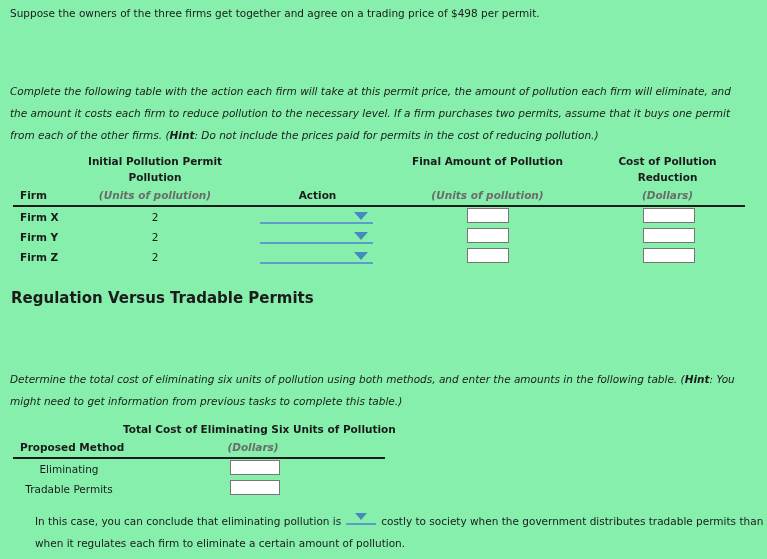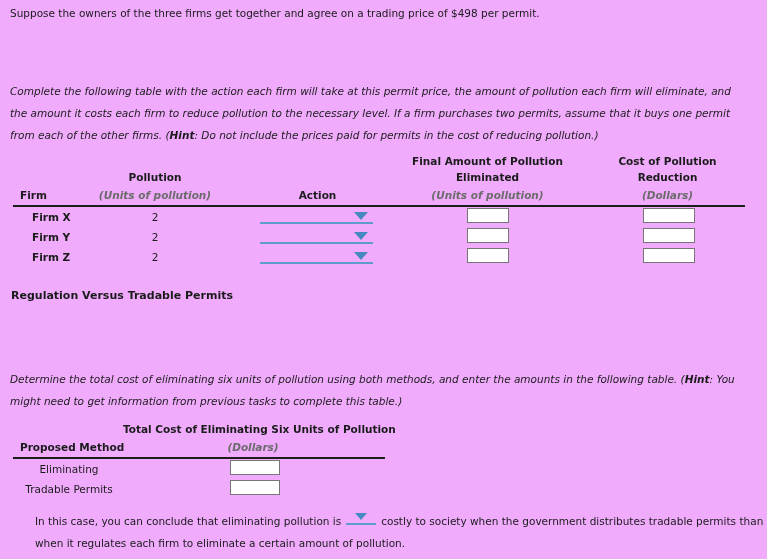--- a/index.html
+++ b/index.html
@@ -3,33 +3,33 @@
 <meta charset="utf-8">
 <style>
   html, body { margin: 0; padding: 0; }
   body {
     width: 767px; height: 559px;
     background: #ffffff;
     font-family: "DejaVu Sans", "Liberation Sans", sans-serif;
     font-size: 10.5px;
     color: var(--text, #1b1b1b);
   }
-  .page { position: relative; width: 767px; height: 559px; overflow: hidden; background:#f0abfc; }
+  .page { position: relative; width: 767px; height: 559px; overflow: hidden; background:#86efac; }
 
   p.abs { position: absolute; margin: 0; line-height: 22px; }
   .italic { font-style: italic; }
   .hint { font-weight: bold; }
 
   
   .t1 { position: absolute; left: 10px; top: 152px; width: 740px; height: 118px; }
   .t1 .hcell { position: absolute; font-weight: bold; text-align: center; white-space: nowrap; }
   .t1 .units { font-weight: bold; font-style: italic; color: var(--muted, #6b6b6b); }
   .t1 .rule, .t2 .rule { position: absolute; height: 2px; background: var(--rule, #1c1c1c); }
   .t1 .row { position: absolute; height: 20px; width: 740px; line-height: 20px; }
-  .t1 .firm-label { position: absolute; left: 22px; font-weight: bold; white-space: nowrap; }
+  .t1 .firm-label { position: absolute; left: 10px; font-weight: bold; white-space: nowrap; }
   .t1 .alloc-val { position: absolute; left: 65px; width: 160px; text-align: center; }
 
   .dropdown {
     position: absolute; left: 250px; top: 0px; width: 113px; height: 15px;
     border-bottom: 2px solid var(--accent-line, #5f9bcb);
     cursor: pointer;
   }
   .dropdown .arrow {
     position: absolute; right: 5px; top: 5px;
     width: 0; height: 0;
@@ -50,21 +50,21 @@
   
   .t2 { position: absolute; left: 13px; top: 421px; width: 372px; height: 82px; }
   .t2 .title { position: absolute; left: 110px; top: 2px; width: 260px; text-align: center; font-weight: bold; white-space: nowrap; }
   .t2 .method-h { position: absolute; left: 7px; top: 20px; font-weight: bold; }
   .t2 .dollars-h { position: absolute; left: 140px; top: 20px; width: 200px; text-align: center; font-weight: bold; font-style: italic; color: var(--muted, #6b6b6b); }
   .t2 .rule { top: 36px; left: 0; width: 372px; }
   .t2 .row { position: absolute; height: 20px; width: 372px; line-height: 20px; }
   .t2 .method-label { position: absolute; left: 0; width: 112px; text-align: center; }
   .t2 .box-method { left: 217px; width: 44px; }
 
-  .heading { position: absolute; font-weight: bold; font-size: 11px; white-space: nowrap; }
+  .heading { position: absolute; font-weight: bold; font-size: 15px; white-space: nowrap; }
 
   
   .inline-dropdown {
     display: inline-block; position: relative;
     width: 30px; height: 12px; margin: 0 5px;
     border-bottom: 2px solid var(--accent-line, #5f9bcb);
     vertical-align: baseline; cursor: pointer;
   }
   .inline-dropdown .arrow {
     position: absolute; left: 50%; top: 2px; margin-left: -6px;
@@ -78,24 +78,24 @@
 <body>
 
 <div class="page">
 
   <p class="abs" style="left:10px; top:2px; width:745px;">Suppose the owners of the three firms get together and agree on a trading price of $498 per permit.</p>
 
   <p class="abs italic" style="left:10px; top:80px; width:726px;"><span>Complete the following table with the action each firm will take at this permit price, the amount of pollution each firm will eliminate, and the amount it costs each firm to reduce pollution to the necessary level. If a firm purchases two permits, assume that it buys one permit from each of the other firms. (</span><span class="hint">Hint</span><span>: Do not include the prices paid for permits in the cost of reducing pollution.)</span></p>
 
   <div class="t1">
 
+    <div class="hcell" style="left:65px; top:3px; width:160px;">Initial Pollution Permit</div>
     <div class="hcell" style="left:65px; top:19px; width:160px;">Pollution</div>
 
     <div class="hcell" style="left:385px; top:3px; width:185px;">Final Amount of Pollution</div>
-    <div class="hcell" style="left:385px; top:19px; width:185px;">Eliminated</div>
 
     <div class="hcell" style="left:570px; top:3px; width:175px;">Cost of Pollution</div>
     <div class="hcell" style="left:570px; top:19px; width:175px;">Reduction</div>
 
     <div class="hcell" style="left:10px; top:37px; text-align:right;">Firm</div>
     <div class="hcell units" style="left:65px; top:37px; width:160px;">(Units of pollution)</div>
     <div class="hcell" style="left:210px; top:37px; width:195px;">Action</div>
     <div class="hcell units" style="left:385px; top:37px; width:185px;">(Units of pollution)</div>
     <div class="hcell units" style="left:570px; top:37px; width:175px;">(Dollars)</div>
 

